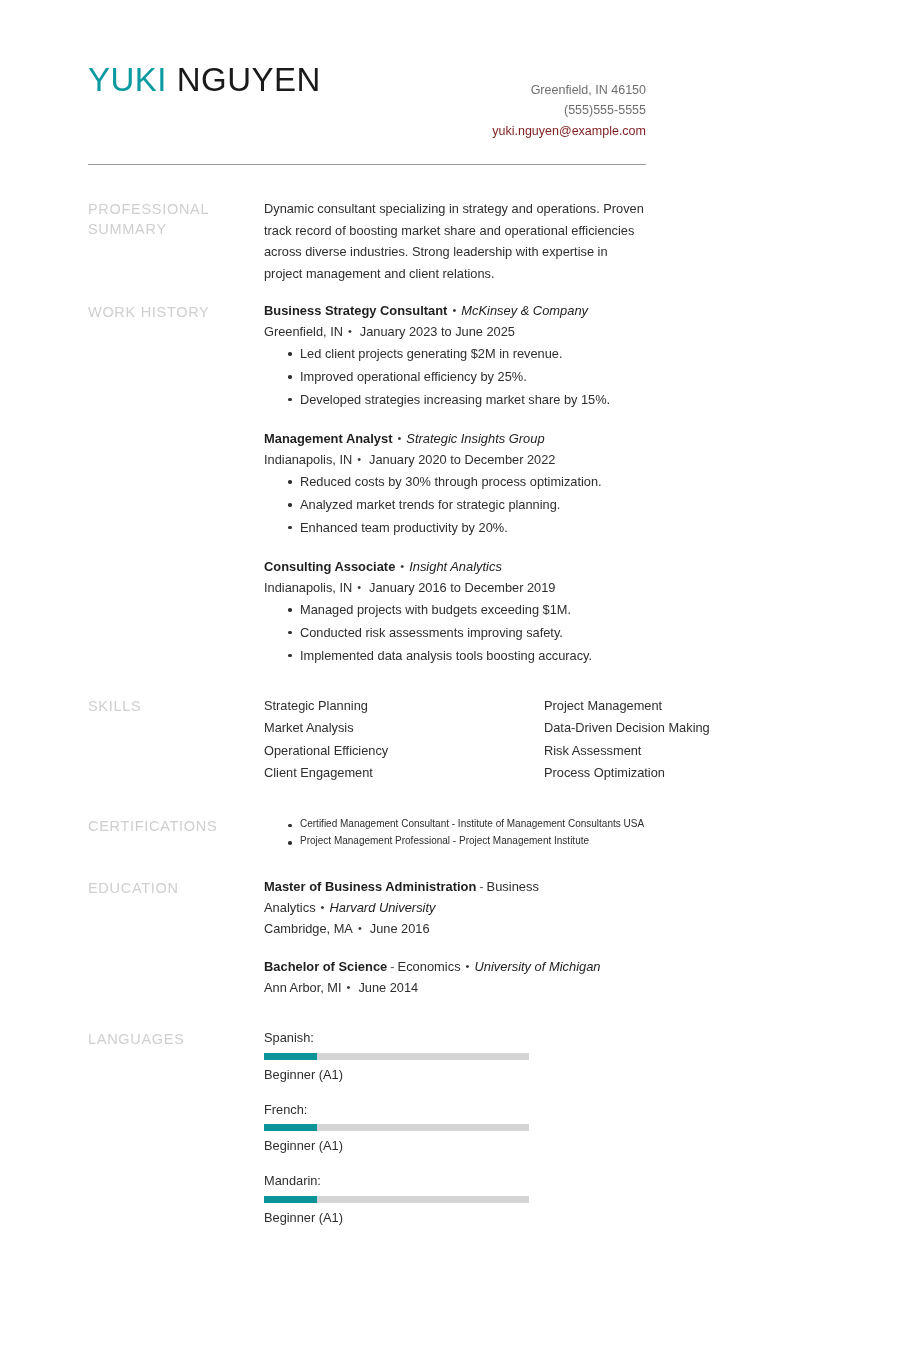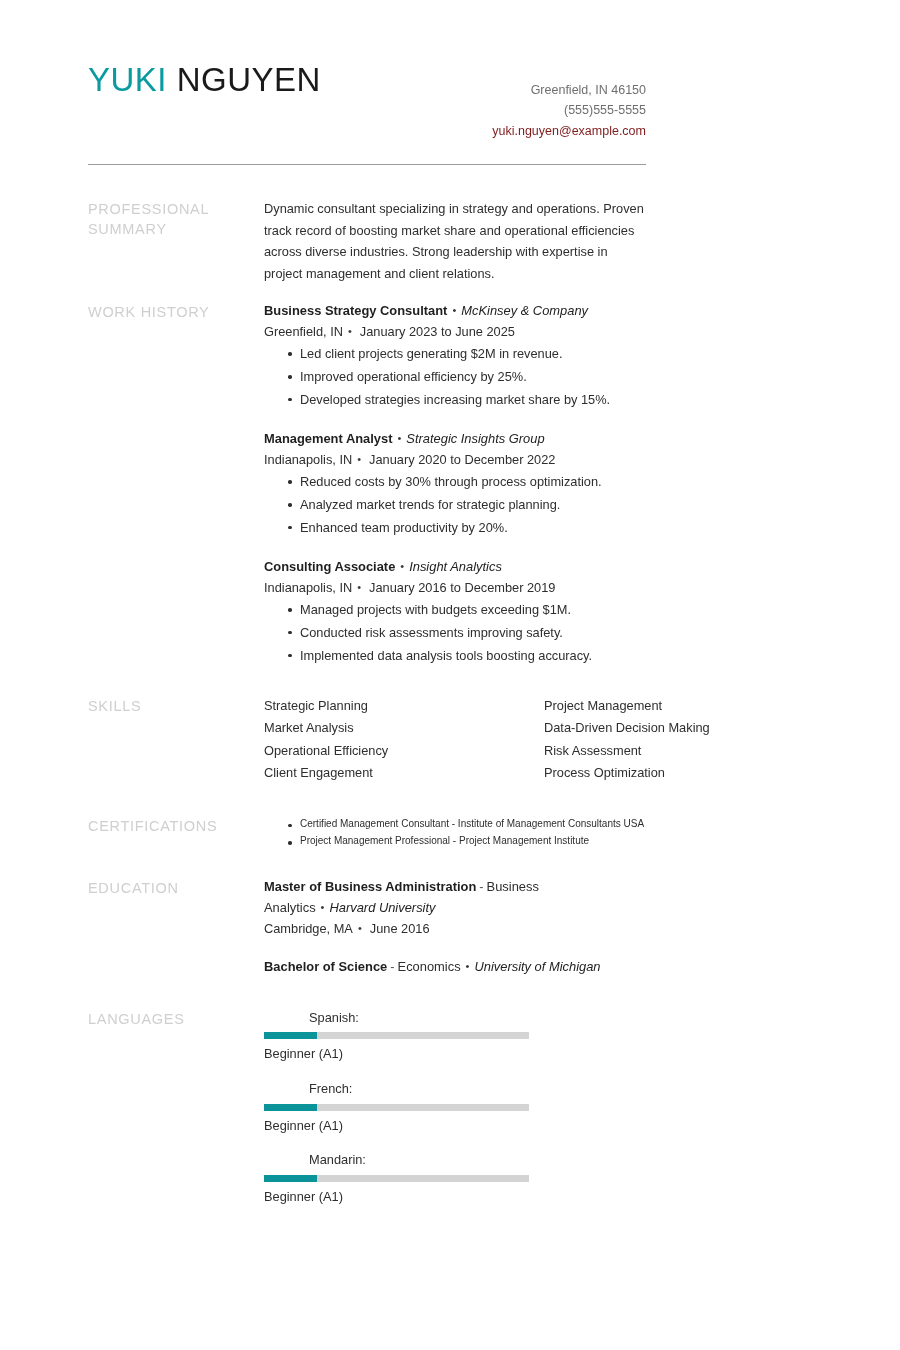--- a/index.html
+++ b/index.html
@@ -203,21 +203,20 @@
   .lang-item {
     width: 280px;
     flex: 0 0 280px;
     margin-bottom: 14px;
   }
   .lang-name {
     font-size: 12.8px;
     line-height: 1.62;
     color: #2e2e2e;
     margin-bottom: 4px;
-    margin-left: 45px;
   }
   .lang-bar {
     position: relative;
     width: 265px;
     height: 7px;
     background: #d4d4d4;
     margin-bottom: 5px;
   }
   .lang-fill {
     position: absolute;
@@ -343,20 +342,23 @@
         </div>
         <div class="edu-line2">
           <span>Cambridge, MA</span><span class="dot-sep">•</span><span class="edu-date">June 2016</span>
         </div>
       </div>
 
       <div class="edu">
         <div class="edu-line1">
           <span class="edu-degree">Bachelor of Science</span><span class="edu-field-sep">-</span><span class="edu-field">Economics</span><span class="dot-sep">•</span><span class="edu-school">University of Michigan</span>
         </div>
+        <div class="edu-line2">
+          <span>Ann Arbor, MI</span><span class="dot-sep">•</span><span class="edu-date">June 2014</span>
+        </div>
       </div>
 
     </div>
   </div>
 
   <div class="section" id="sec-lang">
     <div class="sec-label">Languages</div>
     <div class="sec-body">
       <div class="lang-grid">
 

